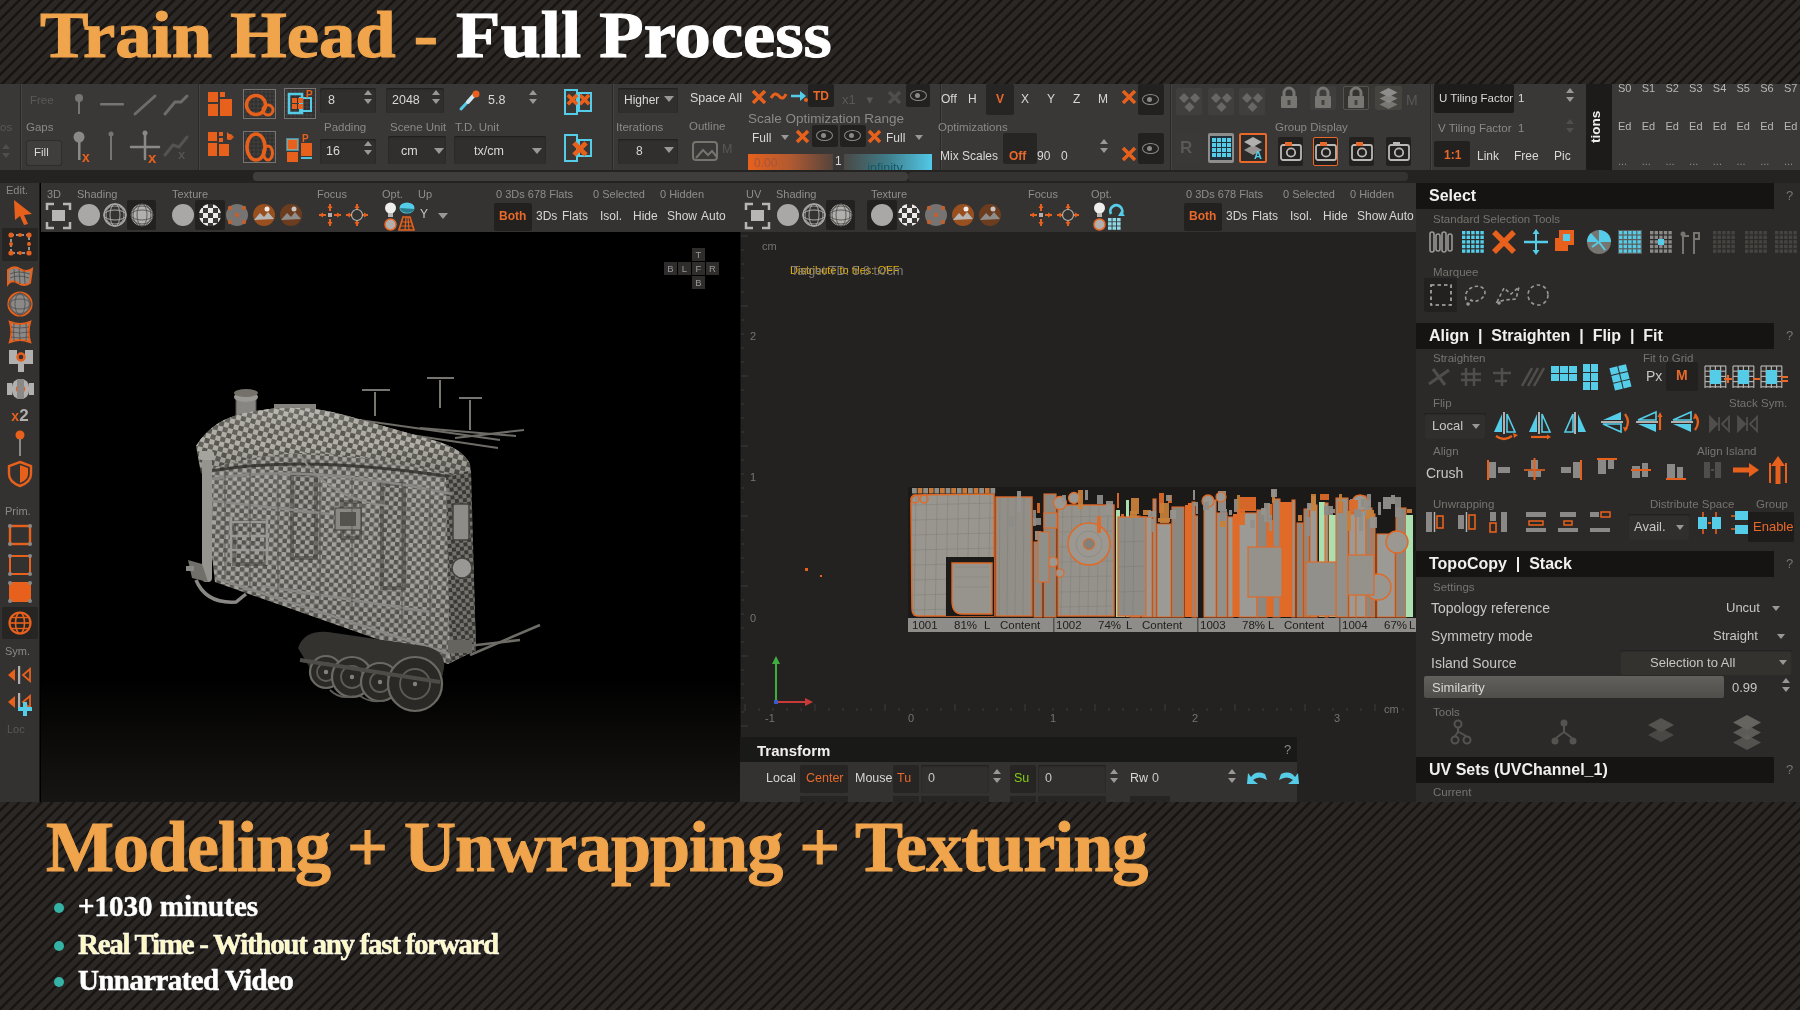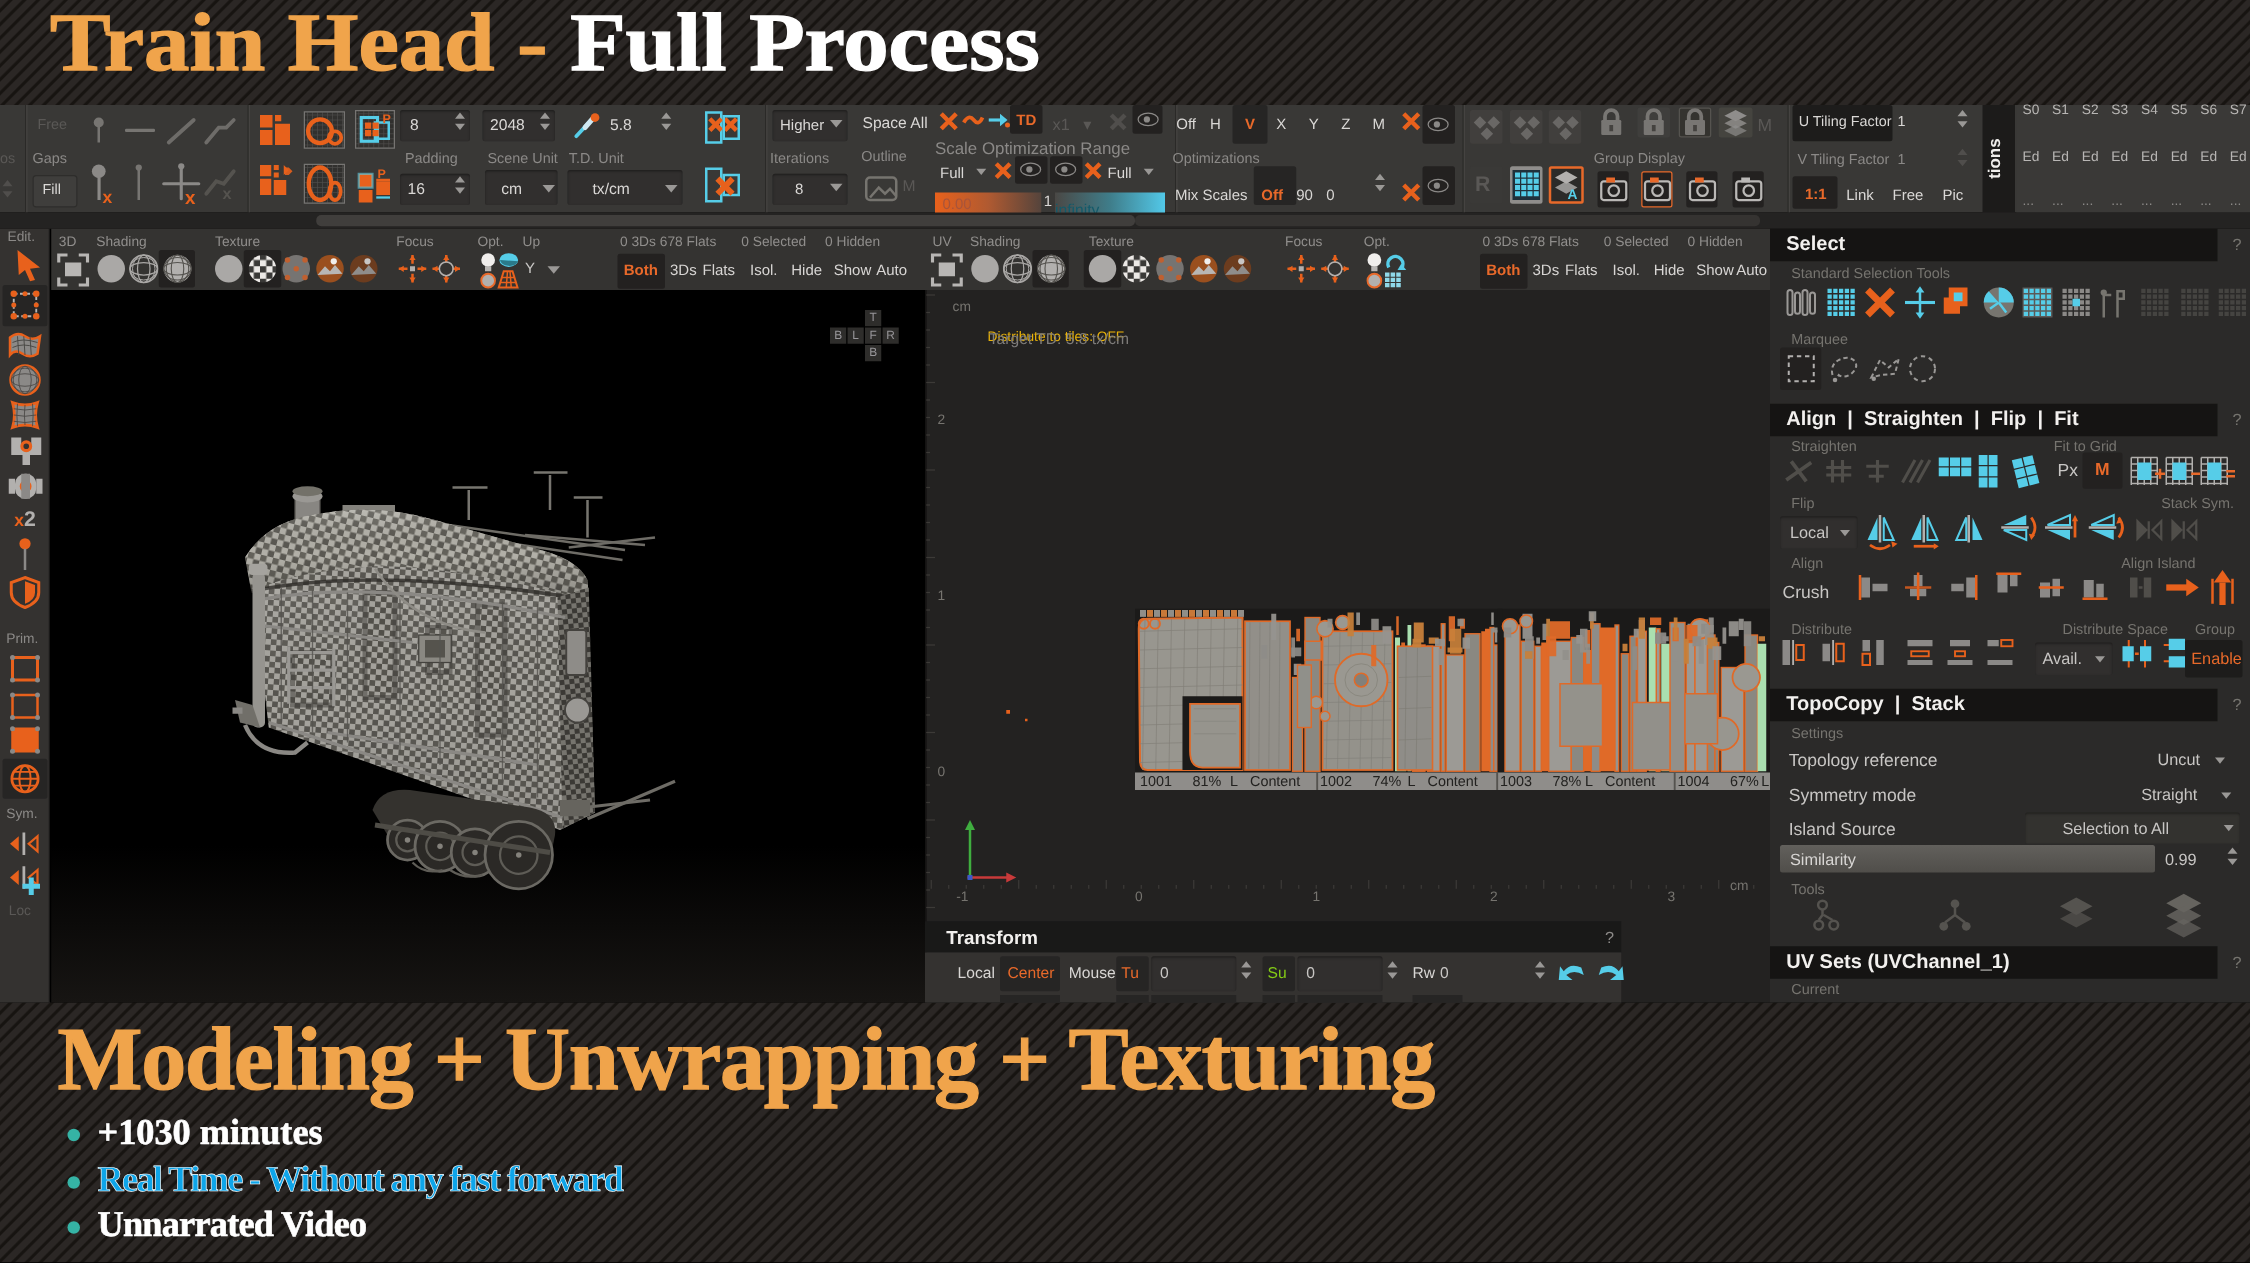--- a/index.html
+++ b/index.html
@@ -23,21 +23,21 @@
 </style></head>
 <body>
 
 <div class="abs stripes" style="left:0;top:0;width:1800px;height:84px"></div>
 <div class="abs" style="left:40px;top:-3px;font-family:'Liberation Serif',serif;font-weight:bold;font-size:66px;letter-spacing:0px;color:#f0a44b;white-space:nowrap;transform:scaleX(1.10);transform-origin:0 0;-webkit-text-stroke:1.1px #f0a44b">Train Head - <span style="color:#ffffff;-webkit-text-stroke:1.1px #fff">Full Process</span></div>
 <div class="abs stripes" style="left:0;top:802px;width:1800px;height:208px"></div>
 <div class="abs" style="left:46px;top:806px;font-family:'Liberation Serif',serif;font-weight:bold;font-size:72px;letter-spacing:-1px;color:#f0a44b;white-space:nowrap;-webkit-text-stroke:1px #f0a44b">Modeling + Unwrapping + Texturing</div>
 <div class="abs" style="left:54px;top:903px;width:10px;height:10px;border-radius:50%;background:#35b3a5"></div>
 <div class="abs" style="left:78px;top:890px;font-family:'Liberation Serif',serif;font-weight:bold;font-size:29px;letter-spacing:0px;color:#fff;-webkit-text-stroke:0.5px #fff">+1030 minutes</div>
 <div class="abs" style="left:54px;top:941px;width:10px;height:10px;border-radius:50%;background:#35b3a5"></div>
-<div class="abs" style="left:78px;top:928px;font-family:'Liberation Serif',serif;font-weight:bold;font-size:29px;letter-spacing:-1.3px;color:#0ea5e9;-webkit-text-stroke:0.5px #fff">Real Time - Without any fast forward</div>
+<div class="abs" style="left:78px;top:928px;font-family:'Liberation Serif',serif;font-weight:bold;font-size:29px;letter-spacing:-1.3px;color:#fef9c3;-webkit-text-stroke:0.5px #fff">Real Time - Without any fast forward</div>
 <div class="abs" style="left:54px;top:977px;width:10px;height:10px;border-radius:50%;background:#35b3a5"></div>
 <div class="abs" style="left:78px;top:964px;font-family:'Liberation Serif',serif;font-weight:bold;font-size:29px;letter-spacing:-0.6px;color:#fff;-webkit-text-stroke:0.5px #fff">Unnarrated Video</div>
 <div class="abs" id="tb" style="left:0;top:84px;width:1800px;height:86px;background:#393836">
 <div class="abs" style="left:20px;top:0;width:1px;height:86px;background:#2a2927"></div>
 <div class="abs" style="left:21px;top:0;width:1px;height:86px;background:#454341"></div>
 <div class="abs" style="left:198px;top:0;width:1px;height:86px;background:#2a2927"></div>
 <div class="abs" style="left:199px;top:0;width:1px;height:86px;background:#454341"></div>
 <div class="abs" style="left:612px;top:0;width:1px;height:86px;background:#2a2927"></div>
 <div class="abs" style="left:613px;top:0;width:1px;height:86px;background:#454341"></div>
 <div class="abs" style="left:940px;top:0;width:1px;height:86px;background:#2a2927"></div>
@@ -297,21 +297,21 @@
 <div class="eye" style="position:absolute;left:844px;top:130px"></div>
 <svg class="abs" style="left:868px;top:130px" width="13" height="13" viewBox="0 0 13 13">
     <path d="M1 1 l11 11 M12 1 l-11 11" stroke="#e8611c" stroke-width="3.5"></path>
   </svg>
 <div class="abs lbl wht" style="left:886px;top:131px;font-size:12px;white-space:nowrap">Full</div>
 <div class="abs" style="left:915px;top:135px;width:0;height:0;border-left:4.5px solid transparent;border-right:4.5px solid transparent;border-top:5.5px solid #9a9896"></div>
 <div class="abs" style="left:748px;top:154px;width:85px;height:17px;background:linear-gradient(to right,#e8611c,#b05a31,#55443c)"></div>
 <div class="abs" style="left:748px;top:154px;width:85px;height:17px;color:#a8543a;font-size:12px;padding:2px 0 0 6px">0.00</div>
 <div class="abs lbl wht" style="left:835px;top:154px;font-size:12px;white-space:nowrap">1</div>
 <div class="abs" style="left:844px;top:154px;width:88px;height:17px;background:linear-gradient(to right,#4a4845,#3f7d8a,#52c8e8)"></div>
-<div class="abs" style="left:844px;top:154px;width:82px;height:17px;color:#135a6a;font-size:12.5px;text-align:left;padding-top:7px">infinity</div>
+<div class="abs" style="left:844px;top:154px;width:82px;height:17px;color:#135a6a;font-size:12.5px;text-align:center;padding-top:7px">infinity</div>
 <div class="abs lbl wht" style="left:941px;top:92px;font-size:12px;white-space:nowrap">Off</div>
 <div class="abs lbl wht" style="left:968px;top:92px;font-size:12px;white-space:nowrap">H</div>
 <div class="abs" style="left:986px;top:84px;width:28px;height:31px;background:#262524;border-radius:2px;"></div>
 <div class="abs lbl" style="left:996px;top:92px;font-size:12px;white-space:nowrap"><b style="color:#e8692a">V</b></div>
 <div class="abs lbl wht" style="left:1021px;top:92px;font-size:12px;white-space:nowrap">X</div>
 <div class="abs lbl wht" style="left:1047px;top:92px;font-size:12px;white-space:nowrap">Y</div>
 <div class="abs lbl wht" style="left:1073px;top:92px;font-size:12px;white-space:nowrap">Z</div>
 <div class="abs lbl wht" style="left:1098px;top:92px;font-size:12px;white-space:nowrap">M</div>
 <svg class="abs" style="left:1122px;top:90px" width="14" height="14" viewBox="0 0 14 14">
     <path d="M1 1 l12 12 M13 1 l-12 12" stroke="#e8611c" stroke-width="3.5"></path>
@@ -1793,21 +1793,21 @@
   </svg>
 <svg class="abs" style="left:1731px;top:458px" width="28" height="24" viewBox="0 0 28 24">
     <path d="M2 12 h18" stroke="#e8611c" stroke-width="5"></path>
     <path d="M28 12 l-10 -7 v14 z" fill="#e8611c"></path>
   </svg>
 <svg class="abs" style="left:1768px;top:456px" width="20" height="28" viewBox="0 0 20 28">
     <path d="M10 28 V10" stroke="#e8611c" stroke-width="5"></path>
     <path d="M10 0 l-7 10 h14 z" fill="#e8611c"></path>
     <path d="M2 27 v-20 M18 27 v-20" stroke="#e8611c" stroke-width="2"></path>
   </svg>
-<div class="abs" style="left:1433px;top:498px;color:#76746f;font-size:11.5px;white-space:nowrap">Distribute</div>
+<div class="abs" style="left:1433px;top:498px;color:#76746f;font-size:11.5px;white-space:nowrap">Unwrapping</div>
 <div class="abs" style="left:1650px;top:498px;color:#76746f;font-size:11.5px;white-space:nowrap">Distribute Space</div>
 <div class="abs" style="left:1756px;top:498px;color:#76746f;font-size:11.5px;white-space:nowrap">Group</div>
 <svg class="abs" style="left:1424px;top:510px" width="24" height="24" viewBox="0 0 24 24">
     <rect x="2" y="2" width="6" height="20" fill="#8b8987"></rect>
     <rect x="13" y="6" width="6" height="12" fill="none" stroke="#e8611c" stroke-width="1.6"></rect>
     <path d="M10.5 2 v20" stroke="#b2b0ae" stroke-width="1.5"></path>
   </svg>
 <svg class="abs" style="left:1456px;top:510px" width="24" height="24" viewBox="0 0 24 24">
     <rect x="2" y="5" width="6" height="14" fill="#8b8987"></rect>
     <rect x="13" y="5" width="6" height="14" fill="none" stroke="#e8611c" stroke-width="1.6"></rect>

